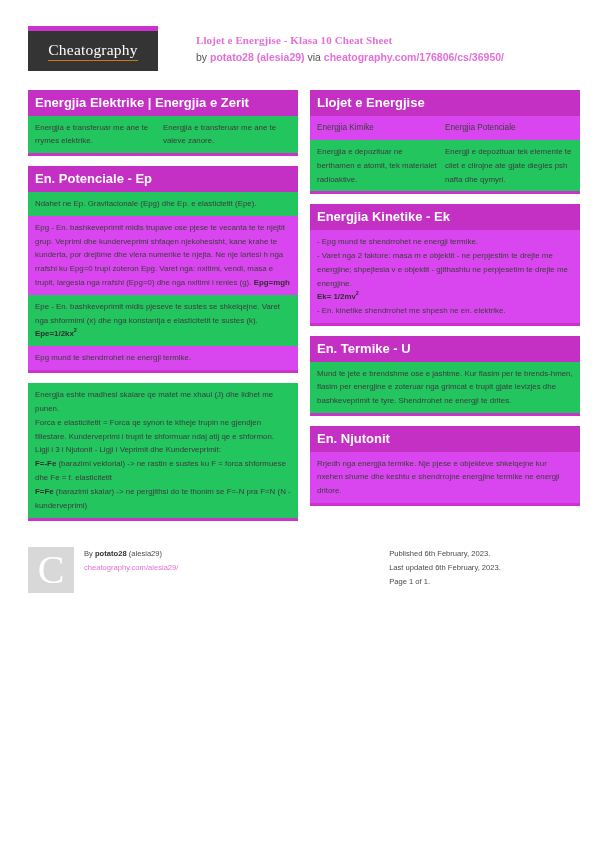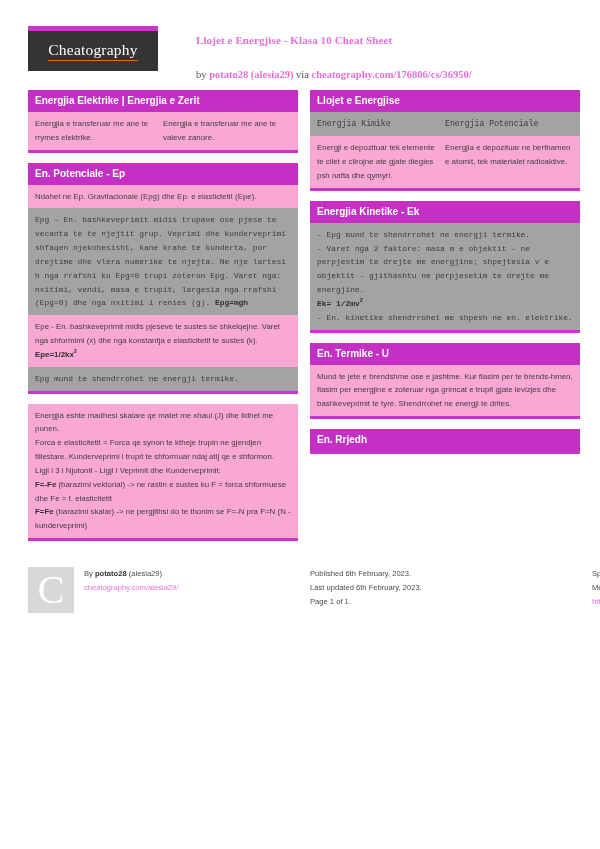--- a/index.html
+++ b/index.html
@@ -58,24 +58,24 @@
   }
   .sheet-title {
     color: #e46fd9;
     font-family: "Liberation Serif", serif;
     font-size: 11px;
     font-weight: bold;
     line-height: 1.25;
     letter-spacing: 0.1px;
   }
   .sheet-byline {
-    font-family: Liberation Serif, serif;
+    font-family: Liberation Sans, sans-serif;
     font-size: 10.5px;
     color: #555555;
-    margin-top: 20px;
+    margin-top: 3px;
     line-height: 1.3;
   }
   .sheet-byline a, .sheet-byline .lnk {
     color: #e46fd9;
     text-decoration: none;
     font-weight: bold;
   }
   .sheet-byline .plain {
     color: #555555;
     font-weight: normal;
@@ -93,40 +93,39 @@
   }
 
   
   .section {
     margin-bottom: 10px;
     border-bottom: 3px solid #cc33cc;
   }
   .section-title {
     background: #c32fc3;
     color: #ffffff;
-    font-size: 10px;
+    font-size: 13px;
     font-weight: bold;
     padding: 5px 7px 5px 7px;
     line-height: 1.2;
     background: linear-gradient(to bottom, #c42fc4 0%, #c42fc4 100%);
   }
   .row {
     display: flex;
     font-size: 7.9px;
     line-height: 1.75;
     color: #3d3d3d;
     padding: 5px 7px 5px 7px;
     box-sizing: border-box;
   }
   .row.alt {
-    background: #a3a3a3;
-    font-family: Liberation Mono, monospace;
+    background: #d946ef;
   }
   .row.plain {
-    background: #f9a8d4;
+    background: #22c55e;
   }
   .cell {
     flex: 1 1 50%;
     padding-right: 8px;
     box-sizing: border-box;
   }
   .cell:last-child {
     padding-right: 0;
   }
   .row.single .cell {
@@ -155,20 +154,21 @@
   .footer-col {
     flex: 0 0 270px;
     width: 270px;
     display: flex;
     font-size: 7.6px;
     line-height: 1.85;
     color: #4a4a4a;
   }
   .footer-col.second {
     padding-left: 12px;
+    justify-content: center;
   }
   .cheat-c {
     width: 46px;
     height: 46px;
     flex: 0 0 46px;
     background: #d8d8d8;
     color: #ffffff;
     font-family: "Liberation Serif", serif;
     font-size: 40px;
     line-height: 46px;
@@ -252,42 +252,45 @@
 
     <div class="col">
 
       <div class="section">
         <div class="section-title">Llojet e Energjise</div>
         <div class="row alt">
           <div class="cell hdrcell">Energjia Kimike</div>
           <div class="cell hdrcell">Energjia Potenciale</div>
         </div>
         <div class="row plain">
+          <div class="cell">Energjia e depozituar ne berthamen e atomit, tek materialet radioaktive.</div>
           <div class="cell">Energji e depozituar tek elemente te cilet e clirojne ate gjate diegies psh nafta dhe qymyri.</div>
-          <div class="cell">Energjia e depozituar ne berthamen e atomit, tek materialet radioaktive.</div>
         </div>
       </div>
 
       <div class="section">
         <div class="section-title">Energjia Kinetike - Ek</div>
         <div class="row single alt">
           <div class="cell"><span style="white-space:pre-line">- Epg mund te shendrrohet ne energji termike.
 - Varet nga 2 faktore: masa m e objektit - ne perpjestim te drejte me energjine; shpejtesia v e objektit - gjithashtu ne perpjesetim te drejte me energjine.</span><br><b><span>Ek= 1/2mv</span><sup>2</sup></b><br><span>- En. kinetike shendrrohet me shpesh ne en. elektrike.</span></div>
         </div>
       </div>
 
       <div class="section">
         <div class="section-title">En. Termike - U</div>
         <div class="row single plain">
           <div class="cell">Mund te jete e brendshme ose e jashtme. Kur flasim per te brends-hmen, flasim per energjine e zoteruar nga grimcat e trupit gjate levizjes dhe bashkeveprimit te tyre. Shendrrohet ne energji te drites.</div>
         </div>
       </div>
 
       <div class="section">
-        <div class="section-title">En. Rrjedh</div>
+        <div class="section-title">En. Njutonit</div>
+        <div class="row single alt">
+          <div class="cell">Rrjedh nga energjia termike. Nje pjese e objekteve shkelqejne kur nxehen shume dhe keshtu e shendrrojne energjine termike ne energji dritore.</div>
+        </div>
       </div>
 
     </div>
   </div>
 
   <div class="footer">
     <div class="footer-col">
       <div class="cheat-c">C</div>
       <div class="footer-lines">
         <div><span>By </span><span class="strong">potato28</span><span> (alesia29)</span></div>

